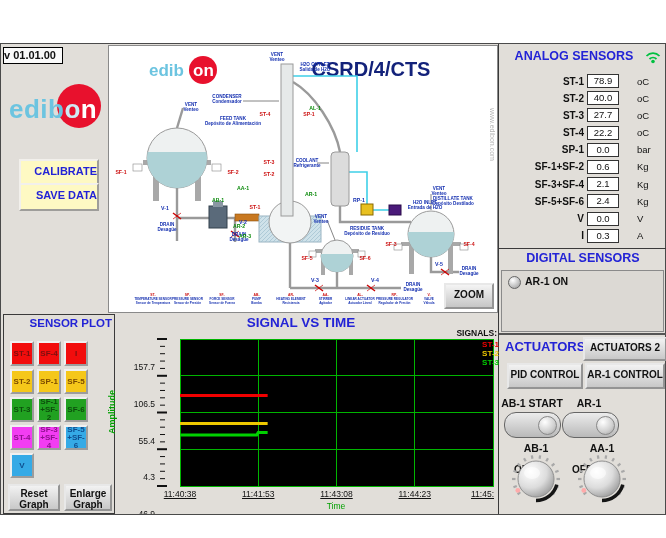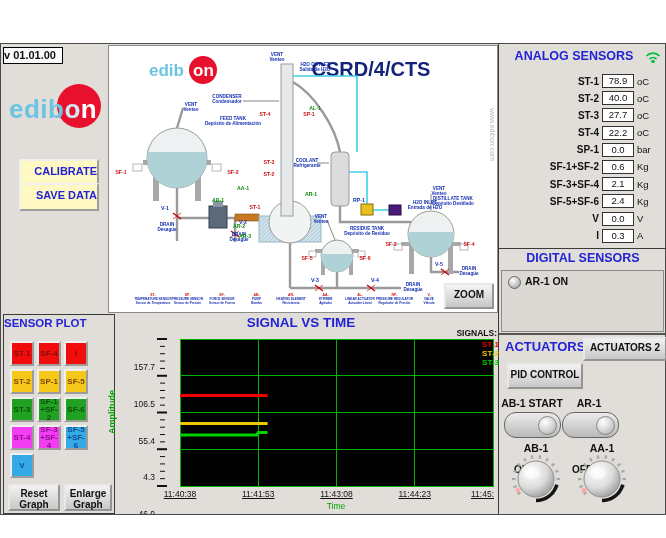--- a/index.html
+++ b/index.html
@@ -24,39 +24,39 @@
   .dblue{fill:#1530b0;font-size:5.2px;font-weight:bold;}
   .dleg-code{fill:#cc1111;font-size:3.4px;font-weight:bold;}
   .dleg-txt{fill:#1530b0;font-size:3.1px;font-weight:bold;}
   
   #right-panel{left:497px;top:0;width:168px;height:470px;border-left:1px solid #3a3a3a;}
   #analog-title{left:0;top:5px;width:150px;text-align:center;font-size:12.5px;}
   #analog-rows{left:0;top:30px;width:160px;}
   .sensor-row{display:flex;align-items:center;justify-content:flex-end;height:14px;margin-bottom:3.2px;}
   .s-label{font-size:10px;font-weight:600;color:#111;text-align:right;margin-right:3px;}
   .s-box{width:30px;height:12px;background:#fff;border:1px solid #333;font-size:9.5px;text-align:center;line-height:12px;color:#111;flex:none;}
-  .s-unit{font-size:9.5px;color:#111;width:22px;margin-left:3px;}
+  .s-unit{font-size:9.5px;color:#111;width:22px;margin-left:18px;}
   #digital-divider{left:0;top:204px;width:168px;height:1px;background:#3a3a3a;}
   #digital-title{left:0;top:207px;width:168px;text-align:center;font-size:12.5px;}
   #digital-box{left:2px;top:226px;width:161px;height:60px;background:#dcd9d4;border:1px solid #8a8a8a;}
   #lamp{position:absolute;left:6px;top:5px;width:11px;height:11px;border-radius:50%;background:radial-gradient(circle at 35% 30%,#ffffff,#b5b5b5 70%,#8a8a8a);border:1px solid #666;}
   #digital-indicator{position:absolute;left:23px;top:4px;font-size:10.5px;font-weight:bold;color:#111;}
   #act-section{left:0;top:289px;width:168px;height:181px;border-top:2px solid #555;}
   #tab-actuators{left:6px;top:4px;font-size:13px;}
   #tab-actuators2{left:84px;top:2px;width:80px;height:20px;background:linear-gradient(#f2f2f2,#c8c8c8);border:2px outset #e8e8e8;font-size:10px;font-weight:bold;text-align:center;line-height:17px;color:#111;cursor:pointer;}
   .ctl-btn{top:28px;height:22px;background:linear-gradient(#f2f2f2,#c8c8c8);border:2px outset #e8e8e8;font-size:10px;font-weight:bold;text-align:center;line-height:19px;color:#111;cursor:pointer;}
   .sw-label{top:62px;font-size:10.5px;font-weight:bold;color:#111;text-align:center;}
   .pill{top:77px;width:55px;height:24px;border-radius:12px;background:linear-gradient(#ececec,#b9b9b9);border:1px solid #666;cursor:pointer;}
   .pill .st{position:absolute;left:9px;top:5px;font-size:10px;font-weight:bold;color:#111;margin-top:46px;}
   .pill .kn{position:absolute;right:3px;top:3px;width:17px;height:17px;border-radius:50%;background:radial-gradient(circle at 35% 30%,#fff,#cfcfcf 60%,#9f9f9f);border:1px solid #888;}
   .knob-label{top:107px;width:50px;text-align:center;font-size:10.5px;font-weight:bold;color:#111;}
   .knob{top:119px;width:50px;height:50px;cursor:pointer;}
   
   #plot-panel{left:2px;top:270px;width:110px;height:198px;background:#e1ded9;border:1px solid #3a3a3a;}
-  #plot-title{left:0;top:2px;width:108px;text-align:left;font-size:11.5px;}
+  #plot-title{left:0;top:2px;width:108px;text-align:right;font-size:11.5px;}
   .plot-btn{position:absolute;width:24px;height:25px;border:2px outset #f0f0f0;font-size:8px;font-weight:bold;text-align:center;display:flex;flex-direction:column;justify-content:center;line-height:8px;cursor:pointer;box-sizing:border-box;}
   .graph-btn{top:169px;height:27px;background:linear-gradient(#f2f2f2,#c8c8c8);border:2px outset #e8e8e8;font-size:10px;font-weight:bold;text-align:center;line-height:11px;color:#111;cursor:pointer;padding-top:2px;box-sizing:border-box;}
   
   #chart-panel{left:120px;top:270px;width:380px;height:200px;overflow:hidden;}
   #chart-title{left:80px;top:1px;width:200px;text-align:center;font-size:13.5px;}
   #signals-label{right:4px;top:14px;font-size:8.5px;font-weight:bold;color:#111;}
   .ytick{position:absolute;left:2px;width:32px;text-align:right;font-size:8.5px;color:#111;margin-top:28px;}
   .xtick{position:absolute;top:175px;width:50px;text-align:center;font-size:8.5px;color:#111;text-decoration:underline;}
   #time-label{left:190px;top:187px;width:50px;text-align:center;font-size:8.5px;font-weight:normal;color:#00a000;}
   #amplitude-label{left:106px;top:408px;width:80px;transform:rotate(-90deg);transform-origin:left top;font-size:9px;font-weight:bold;color:#00a000;text-align:center;}
@@ -312,20 +312,21 @@
     <div class="abs blue-head" id="digital-title">DIGITAL SENSORS</div>
     <div class="abs" id="digital-box">
       <div id="lamp"></div>
       <div id="digital-indicator">AR-1 ON</div>
     </div>
 
     <div class="abs" id="act-section">
       <div class="abs blue-head" id="tab-actuators">ACTUATORS</div>
       <div class="abs" id="tab-actuators2">ACTUATORS 2</div>
       <div class="abs ctl-btn" style="left:8px;width:72px;">PID CONTROL</div>
+      <div class="abs ctl-btn" style="left:86px;width:76px;">AR-1 CONTROL</div>
 
       <div class="abs sw-label" style="left:2px;width:62px;">AB-1 START</div>
       <div class="abs sw-label" style="left:63px;width:54px;">AR-1</div>
       <div class="abs pill" style="left:5px;">
         <span class="st">OFF</span>
         <span class="kn"></span>
       </div>
       <div class="abs pill" style="left:63px;">
         <span class="st">OFF</span>
         <span class="kn"></span>

